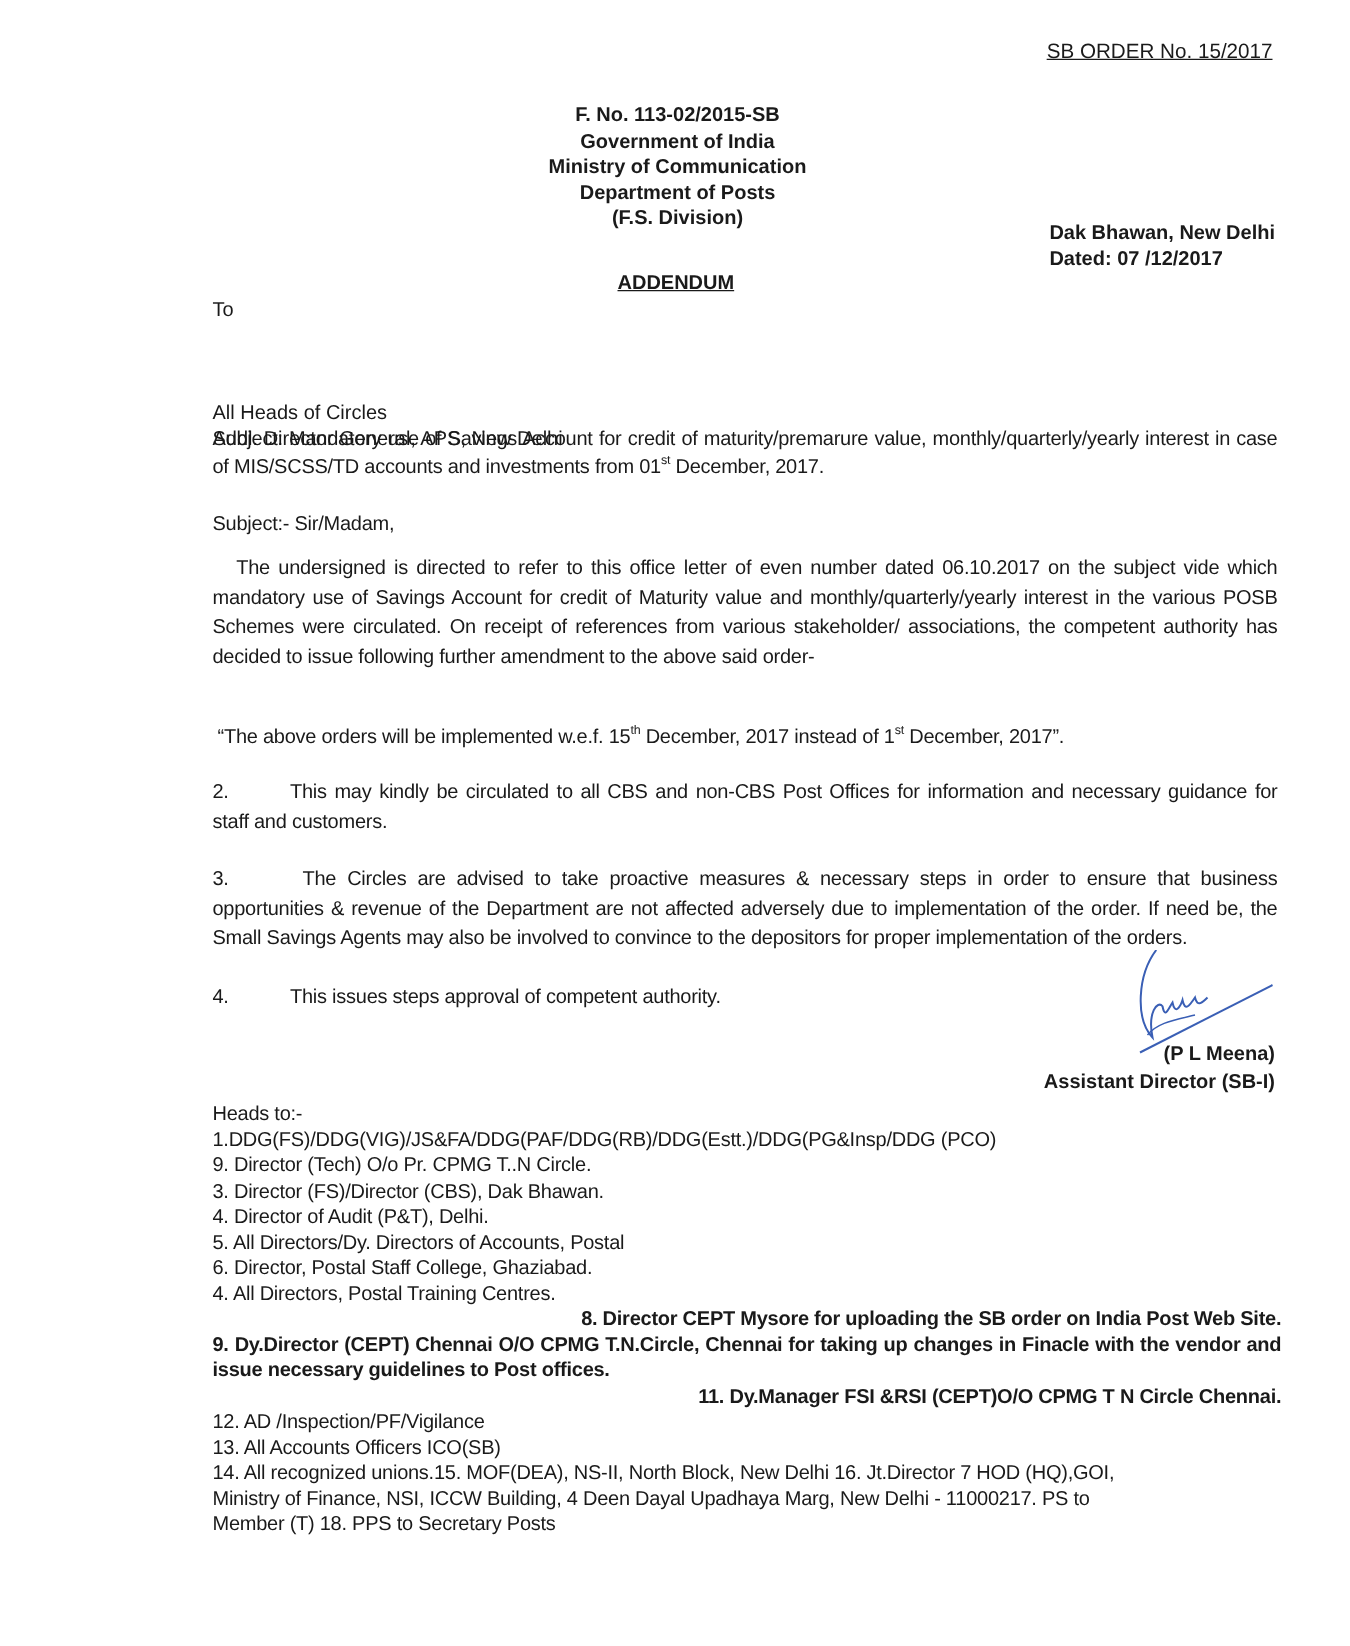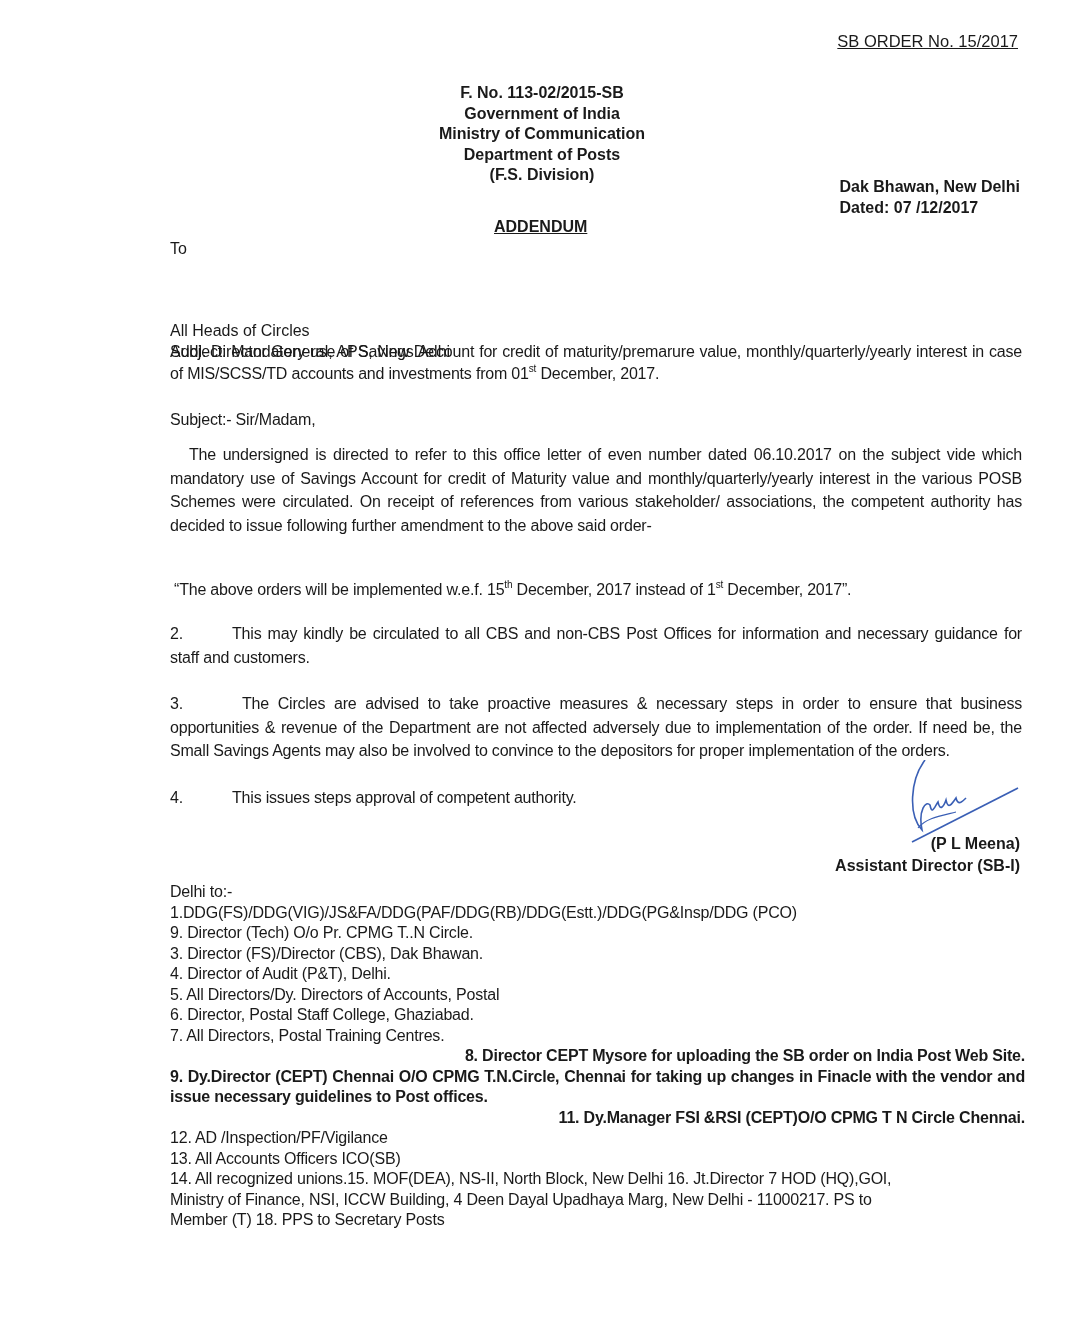--- a/index.html
+++ b/index.html
@@ -78,27 +78,27 @@
   <path d="M12 82 L 118 28" fill="none" stroke="#3a5fb5" stroke-width="1.6"></path>
   <path d="M18 68 C 26 58, 40 56, 56 52" fill="none" stroke="#3a5fb5" stroke-width="1.2"></path>
 </svg>
 
 <div class="abs signame">
   <div>(P L Meena)</div>
   <div>Assistant Director (SB-I)</div>
 </div>
 
 <div class="abs copy narrow">
-  <p class="it">Delhi to:-</p>
+  <p class="it">Heads to:-</p>
   <p class="it">1.DDG(FS)/DDG(VIG)/JS&amp;FA/DDG(PAF/DDG(RB)/DDG(Estt.)/DDG(PG&amp;Insp/DDG  (PCO)</p>
   <p class="it">9. Director (Tech) O/o Pr. CPMG T..N Circle.</p>
   <p class="it">3. Director (FS)/Director (CBS), Dak Bhawan.</p>
   <p class="it">4.  Director of Audit (P&amp;T), Delhi.</p>
   <p class="it">5. All Directors/Dy. Directors of Accounts, Postal</p>
   <p class="it">6. Director, Postal Staff College, Ghaziabad.</p>
-  <p class="it">7. All Directors, Postal Training Centres.</p>
+  <p class="it">4. All Directors, Postal Training Centres.</p>
   <p class="it bold">8. Director CEPT Mysore for uploading the SB order on India Post Web Site.</p>
   <p class="it bold justify">9. Dy.Director (CEPT) Chennai O/O CPMG T.N.Circle, Chennai for taking up changes in Finacle  with the vendor and issue necessary guidelines to Post offices.</p>
   <p class="it bold">11. Dy.Manager FSI &amp;RSI (CEPT)O/O CPMG T N Circle Chennai.</p>
   <p class="it">12. AD /Inspection/PF/Vigilance</p>
   <p class="it">13. All Accounts Officers ICO(SB)</p>
   <p class="it" style="width:760px">14. All recognized unions.15. MOF(DEA), NS-II, North Block, New Delhi 16.  Jt.Director 7 HOD (HQ),GOI, Ministry of Finance, NSI, ICCW Building, 4 Deen Dayal Upadhaya Marg, New Delhi - 11000217. PS to Member (T) 18. PPS to Secretary Posts</p>
 </div>
 
 </body></html>

